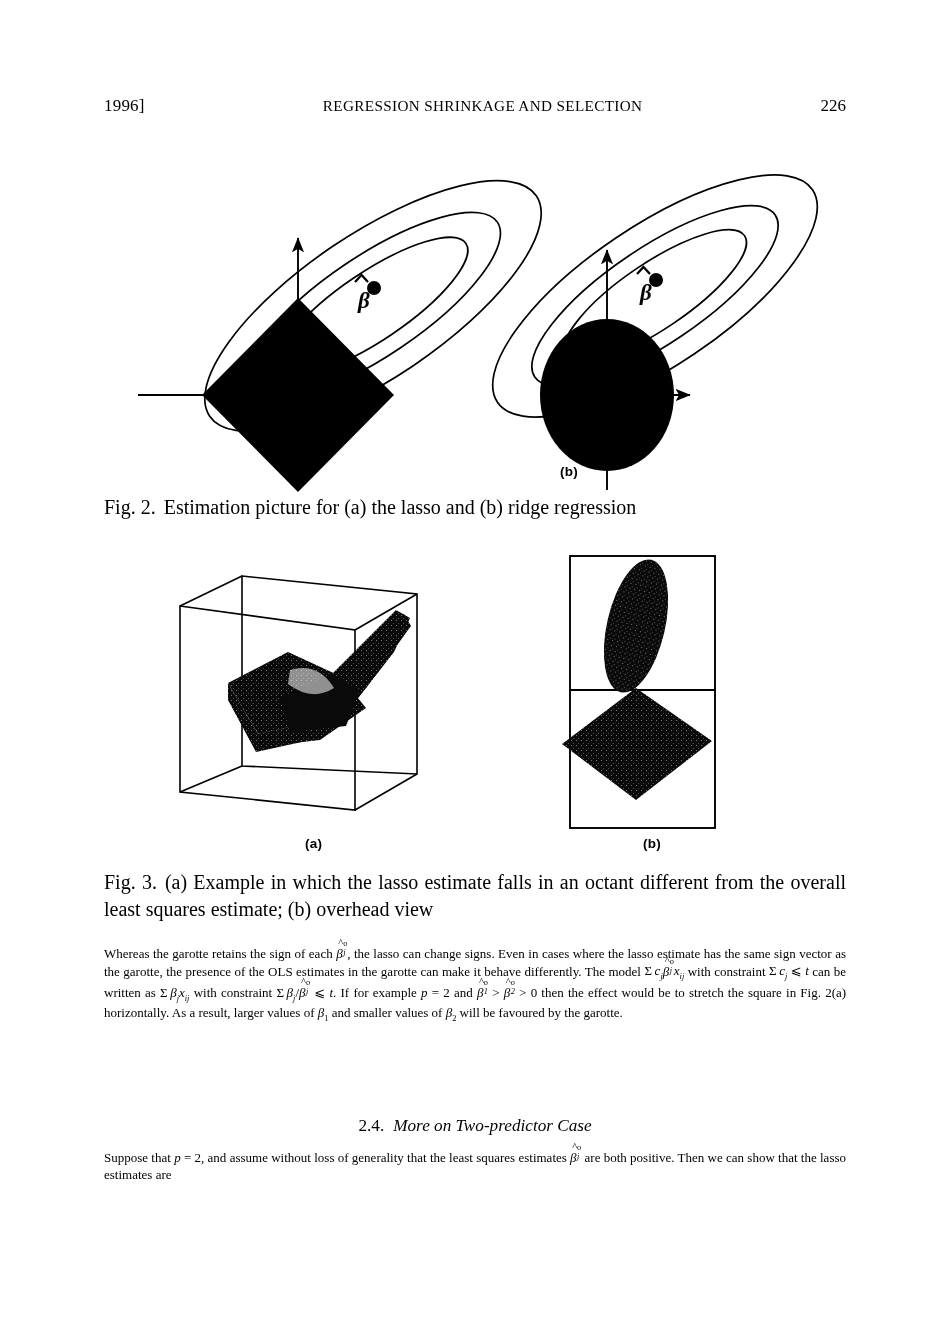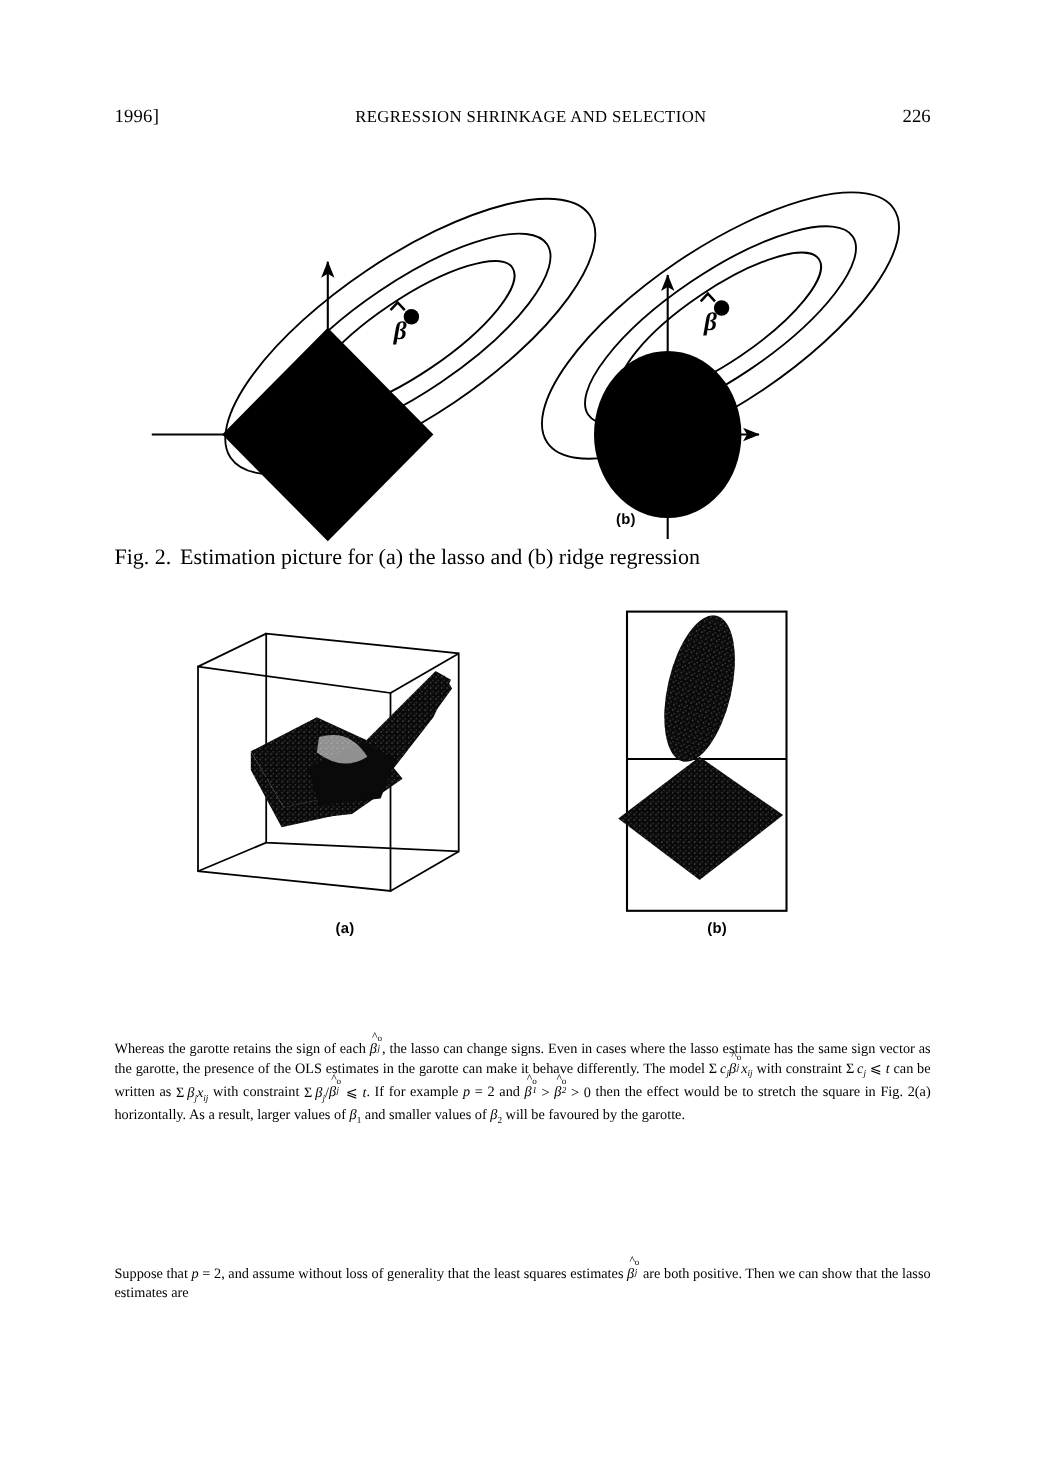--- a/index.html
+++ b/index.html
@@ -262,23 +262,29 @@
         <ellipse cx="466" cy="78" rx="29" ry="68" fill="url(#speckle)" transform="rotate(13 466 78)"></ellipse>
 
         <polygon points="466,140 542,193 466,252 392,196" fill="url(#speckle)"></polygon>
       </g>
     </svg>
 
     <span class="sublabel" style="left:135px; top:288px;">(a)</span>
     <span class="sublabel" style="left:473px; top:288px;">(b)</span>
   </div>
 
+  <div class="caption cap3">
+    <span class="cap-lead">Fig. 3.</span><span>(a) Example in which the lasso estimate falls in an octant different from the overall least squares estimate; (b) overhead view</span>
+  </div>
 
   <div class="body para1">
     <span class="firstline"></span><span>Whereas the garotte retains the sign of each </span><span class="bhat"><span class="hat">^</span><span>β</span><span class="subsup"><span class="sup">o</span><span class="sub">j</span></span></span><span>, the lasso can change signs. Even in cases where the lasso estimate has the same sign vector as the garotte, the presence of the OLS estimates in the garotte can make it behave differently. The model </span><span><span class="op">Σ</span> <span class="mi">c</span><sub class="msub">j</sub><span class="bhat"><span class="hat">^</span><span class="mi">β</span><span class="subsup"><span class="sup">o</span><span class="sub">j</span></span></span><span class="mi">x</span><sub class="msub">ij</sub></span><span> with constraint </span><span><span class="op">Σ</span> <span class="mi">c</span><sub class="msub">j</sub> <span class="op">⩽</span> <span class="mi">t</span></span><span> can be written as </span><span><span class="op">Σ</span> <span class="mi">β</span><sub class="msub">j</sub><span class="mi">x</span><sub class="msub">ij</sub></span><span> with constraint </span><span><span class="op">Σ</span> <span class="mi">β</span><sub class="msub">j</sub><span class="op">/</span><span class="bhat"><span class="hat">^</span><span class="mi">β</span><span class="subsup"><span class="sup">o</span><span class="sub">j</span></span></span> <span class="op">⩽</span> <span class="mi">t</span></span><span>. If for example </span><span><span class="mi">p</span> <span class="op">=</span> <span>2</span></span><span> and </span><span><span class="bhat"><span class="hat">^</span><span class="mi">β</span><span class="subsup"><span class="sup">o</span><span class="sub">1</span></span></span> <span class="op">&gt;</span> <span class="bhat"><span class="hat">^</span><span class="mi">β</span><span class="subsup"><span class="sup">o</span><span class="sub">2</span></span></span> <span class="op">&gt;</span> <span>0</span></span><span> then the effect would be to stretch the square in Fig. 2(a) horizontally. As a result, larger values of </span><span class="mi">β</span><sub class="msub" style="font-style:normal">1</sub><span> and smaller values of </span><span class="mi">β</span><sub class="msub" style="font-style:normal">2</sub><span> will be favoured by the garotte.</span>
   </div>
 
+  <div class="secthead">
+    <span class="num">2.4.</span><span class="ttl">More on Two-predictor Case</span>
+  </div>
 
   <div class="body para2">
     <span class="firstline"></span><span>Suppose that </span><span><span class="mi">p</span> <span class="op">=</span> <span>2</span></span><span>, and assume without loss of generality that the least squares estimates </span><span class="bhat"><span class="hat">^</span><span>β</span><span class="subsup"><span class="sup">o</span><span class="sub">j</span></span></span><span> are both positive. Then we can show that the lasso estimates are</span>
   </div>
 
 </div>
 
 </body></html>

